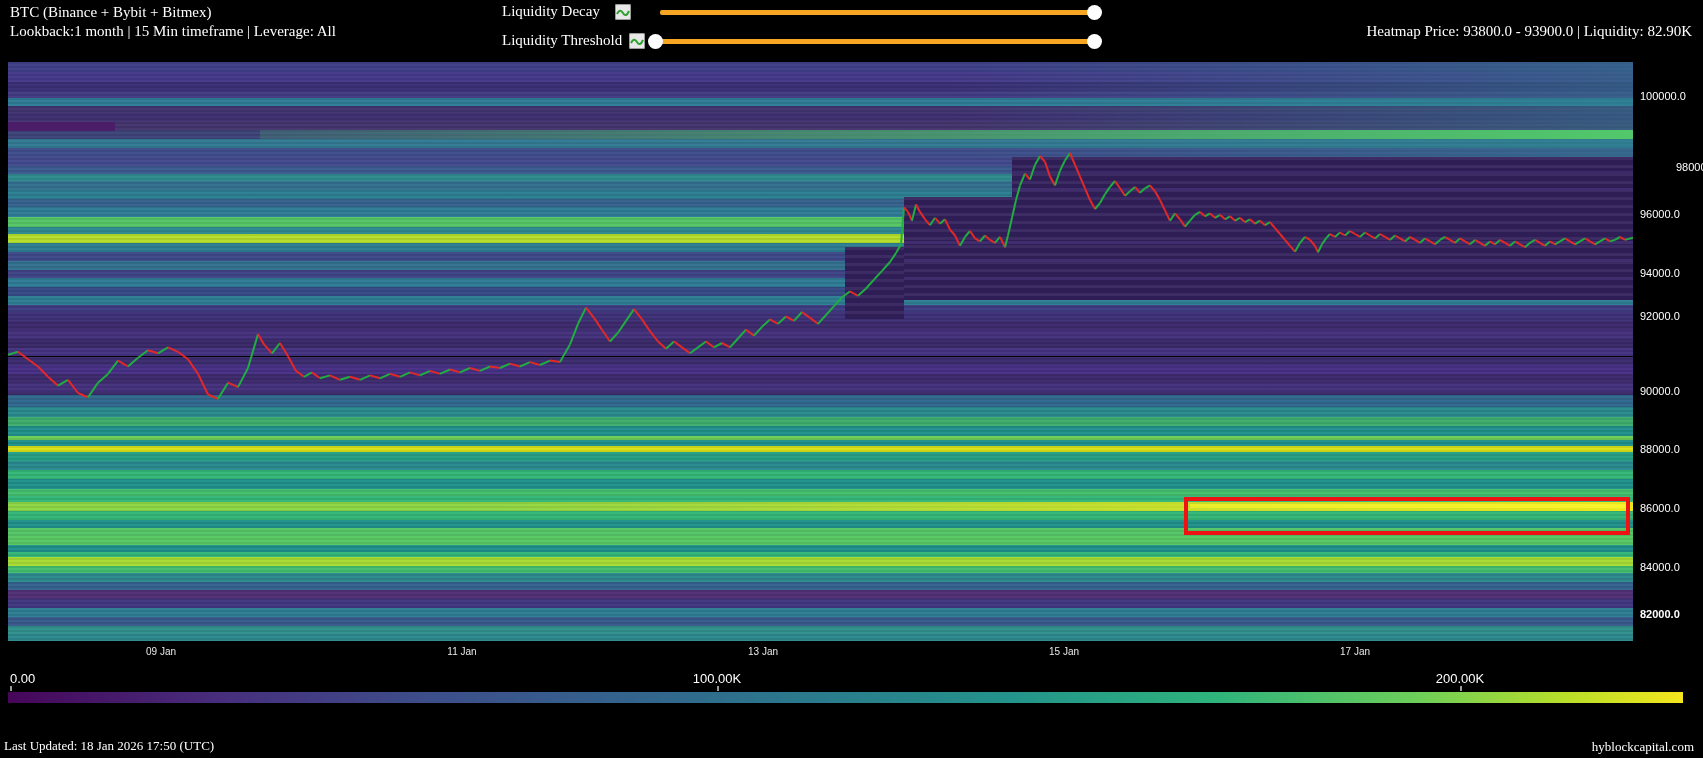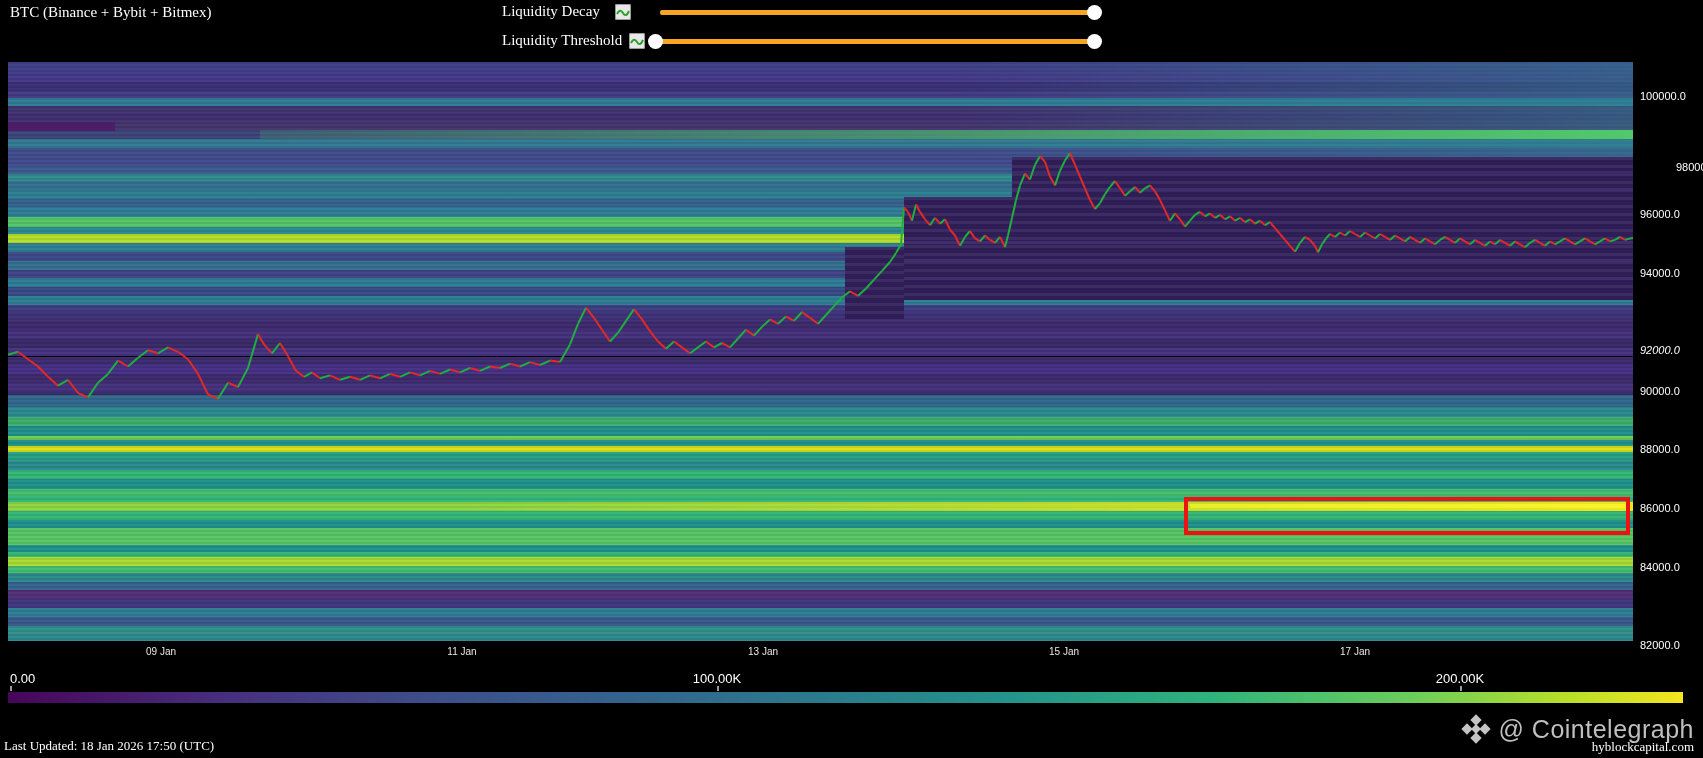--- a/index.html
+++ b/index.html
@@ -36,20 +36,22 @@
   .brand{right:9px;top:714px;display:flex;align-items:center;gap:8px;
          font-family:"Liberation Sans",sans-serif;font-size:25px;color:#bfbfbf;letter-spacing:0.5px;}
   .site{right:9px;top:739px;font-size:13px;color:#fff;}
 </style>
 </head>
 <body>
 
 <div class="app">
 
   <div class="abs hdr-title">BTC (Binance + Bybit + Bitmex)</div>
+  <div class="abs hdr-sub">Lookback:1 month | 15 Min timeframe | Leverage: All</div>
+  <div class="abs hdr-r2">Heatmap Price: 93800.0 - 93900.0 | Liquidity: 82.90K</div>
 
   <div class="abs slider-label" style="left:502px;top:3px;">Liquidity Decay</div>
   <span class="note-icon" style="left:615px;top:4px;">
     <svg width="14" height="10">
       <path d="M1 7 Q4 1 7 6 T13 4" stroke="#2da12d" stroke-width="2" fill="none"></path>
       </svg>
   </span>
   <div class="slider-track" style="left:660px;top:10px;width:432px;"></div>
   <div class="slider-handle" style="left:1087px;top:5px;"></div>
 
@@ -406,52 +408,40 @@
       </svg>
     <div id="redbox" class="redbox" style="left: 1176px; width: 438px; top: 434.986px; height: 30.2859px; border-color: rgb(238, 18, 18);"></div>
 
   </div>
 
   <div id="ylabels">
       <div class="ylab" style="top: 90.0463px;">100000.0</div>
       <div class="ylab" style="top: 161px; margin-left: 36px;">98000.0</div>
       <div class="ylab" style="top: 207.849px;">96000.0</div>
       <div class="ylab" style="top: 266.75px;">94000.0</div>
-      <div class="ylab" style="top: 344px; font-style: italic;">92000.0</div>
+      <div class="ylab" style="top: 310px;">92000.0</div>
       <div class="ylab" style="top: 384.553px;">90000.0</div>
       <div class="ylab" style="top: 443.454px;">88000.0</div>
       <div class="ylab" style="top: 502.356px;">86000.0</div>
       <div class="ylab" style="top: 561.257px;">84000.0</div>
-      <div class="ylab" style="top: 639px;">82000.0</div>
+      <div class="ylab" style="top: 608px; font-weight: bold;">82000.0</div>
     </div>
   <div id="xlabels">
       <div class="xlab" style="left: 161px;">09 Jan</div>
       <div class="xlab" style="left: 462px;">11 Jan</div>
       <div class="xlab" style="left: 763px;">13 Jan</div>
       <div class="xlab" style="left: 1064px;">15 Jan</div>
       <div class="xlab" style="left: 1355px;">17 Jan</div>
     </div>
 
   <div id="cblabels">
       <div class="cblab" style="left: 10px;">0.00</div>
       <div class="cbtick" style="left: 10px;"></div>
       <div class="cblab" style="left: 717px; transform: translateX(-50%);">100.00K</div>
       <div class="cbtick" style="left: 717px;"></div>
       <div class="cblab" style="left: 1460px; transform: translateX(-50%);">200.00K</div>
       <div class="cbtick" style="left: 1460px;"></div>
     </div>
   <div class="abs cbar"></div>
 
   <div class="abs footer-left">Last Updated: 18 Jan 2026 17:50 (UTC)</div>
-  <div class="abs brand">
-    <svg width="30" height="30" viewBox="0 0 30 30">
-      <g fill="#c4c4c4">
-        <rect x="11" y="2" width="8" height="8" transform="rotate(45 15 6)"></rect>
-        <rect x="2" y="11" width="8" height="8" transform="rotate(45 6 15)"></rect>
-        <rect x="20" y="11" width="8" height="8" transform="rotate(45 24 15)"></rect>
-        <rect x="11" y="20" width="8" height="8" transform="rotate(45 15 24)"></rect>
-        <rect x="11.5" y="11.5" width="7" height="7" transform="rotate(45 15 15)"></rect>
-      </g>
-    </svg>
-    <span>@ Cointelegraph</span>
-  </div>
   <div class="abs site">hyblockcapital.com</div>
 </div>
 
 </body></html>

